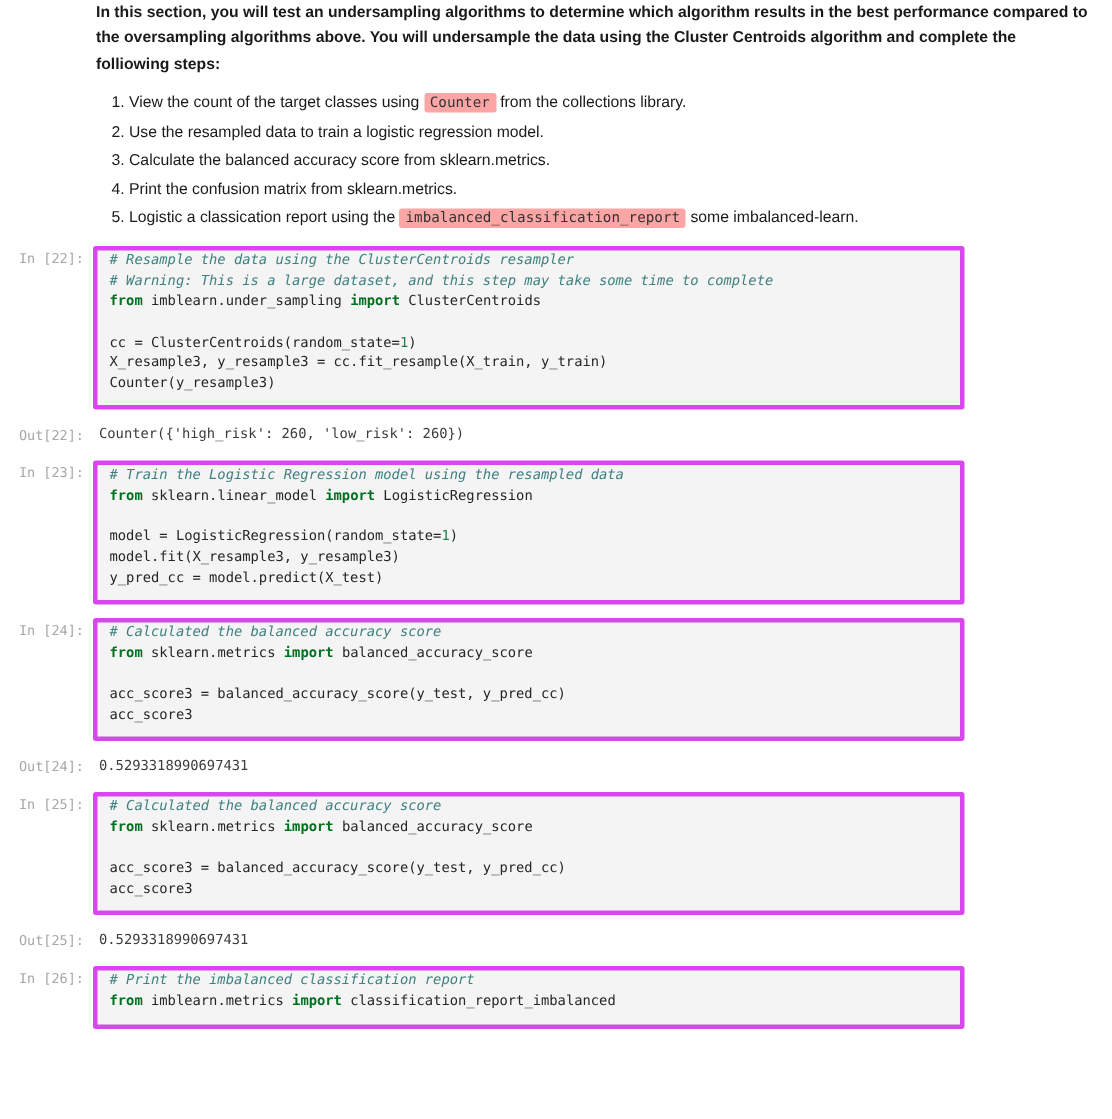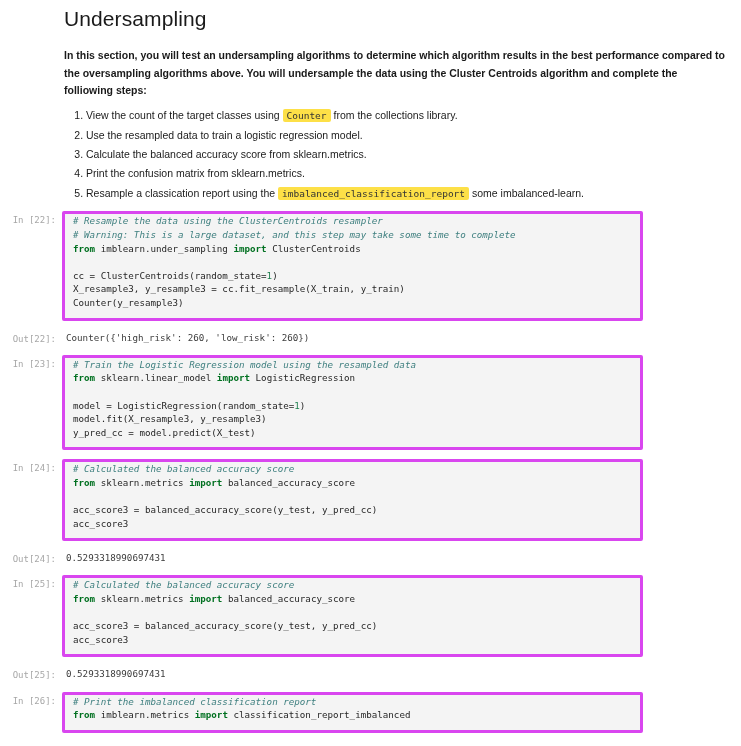--- a/index.html
+++ b/index.html
@@ -46,21 +46,21 @@
     font-size: 10.5px;
     line-height: 1.55;
     color: #1a1a1a;
   }
   .md-list li {
     margin: 0 0 3px 0;
   }
   code.inline {
     font-family: "DejaVu Sans Mono", "Liberation Mono", monospace;
     font-size: 9.5px;
-    background: #fde047;
+    background: #fca5a5;
     color: #333333;
     padding: 1px 4px;
     border-radius: 2px;
     white-space: pre;
   }
   .md-note {
     font-size: 10.5px;
     line-height: 1.6;
     color: #1a1a1a;
     margin: 8px 0 14px 0;
@@ -119,37 +119,36 @@
   .tok-kw      { color: #007020; font-weight: bold; }
   .tok-num     { color: #208050; }
   .tok-plain   { color: #262626; }
 </style>
 </head>
 <body>
 
 <div class="notebook">
 
   <div class="md-cell">
-    <h1 class="md-title">Undersampling</h1>
     <p class="md-para">In this section, you will test an undersampling algorithms to determine which algorithm results in the best performance compared to the oversampling algorithms above. You will undersample the data using the Cluster Centroids algorithm and complete the folliowing steps:</p>
     <ol class="md-list">
       <li>
         <span>View the count of the target classes using </span><code class="inline">Counter</code><span> from the collections library.</span>
       </li>
       <li>
         <span>Use the resampled data to train a logistic regression model.</span>
       </li>
       <li>
         <span>Calculate the balanced accuracy score from sklearn.metrics.</span>
       </li>
       <li>
         <span>Print the confusion matrix from sklearn.metrics.</span>
       </li>
       <li>
-        <span>Resample a classication report using the </span><code class="inline">imbalanced_classification_report</code><span> some imbalanced-learn.</span>
+        <span>Logistic a classication report using the </span><code class="inline">imbalanced_classification_report</code><span> some imbalanced-learn.</span>
       </li>
     </ol>
   </div>
 
   <div class="cell">
     <div class="prompt">In [22]:</div>
     <div class="input-area">
       <pre class="code"><span class="tok-comment"># Resample the data using the ClusterCentroids resampler</span>
 <span class="tok-comment"># Warning: This is a large dataset, and this step may take some time to complete</span>
 <span class="tok-kw">from</span><span class="tok-plain"> imblearn.under_sampling </span><span class="tok-kw">import</span><span class="tok-plain"> ClusterCentroids</span>

